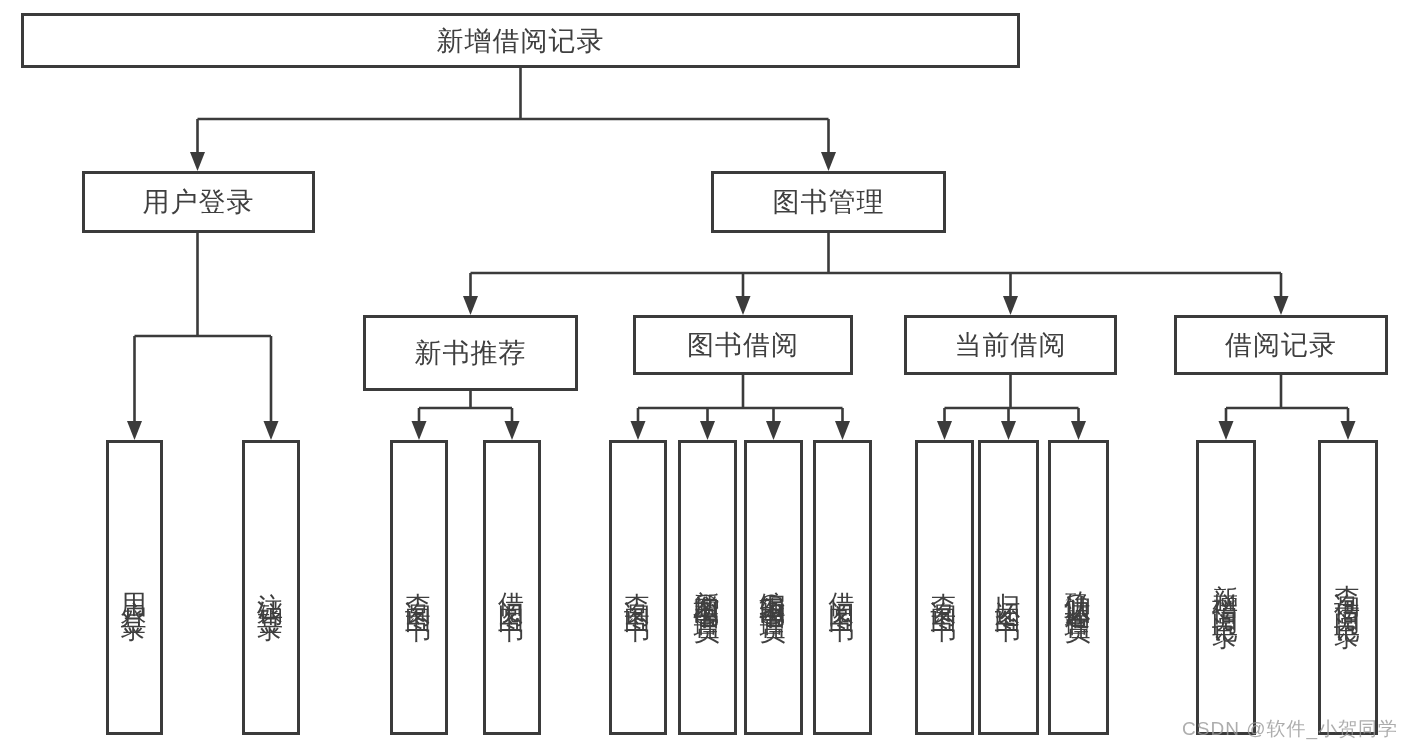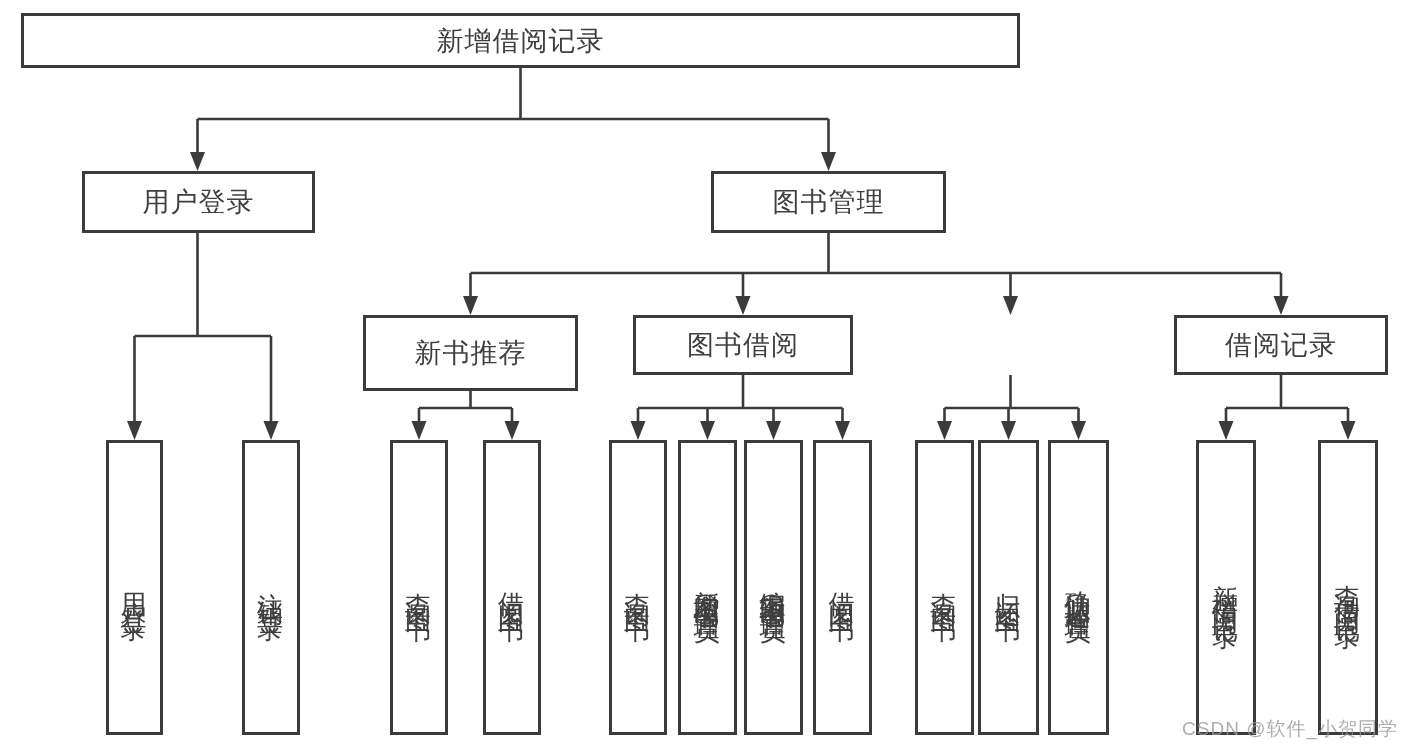--- a/index.html
+++ b/index.html
@@ -123,20 +123,21 @@
     </g>
   </svg>
 
   <div class="node hnode" id="n-root">新增借阅记录</div>
 
   <div class="node hnode" id="n-login">用户登录</div>
   <div class="node hnode" id="n-mgmt">图书管理</div>
 
   <div class="node hnode" id="n-rec">新书推荐</div>
   <div class="node hnode" id="n-borrow">图书借阅</div>
+  <div class="node hnode" id="n-current">当前借阅</div>
   <div class="node hnode" id="n-records">借阅记录</div>
 
   <div class="node leaf" id="n-leaf1">
     <span class="vtext">用户登录</span>
   </div>
   <div class="node leaf" id="n-leaf2">
     <span class="vtext">注销登录</span>
   </div>
 
   <div class="node leaf" id="n-leaf3">

